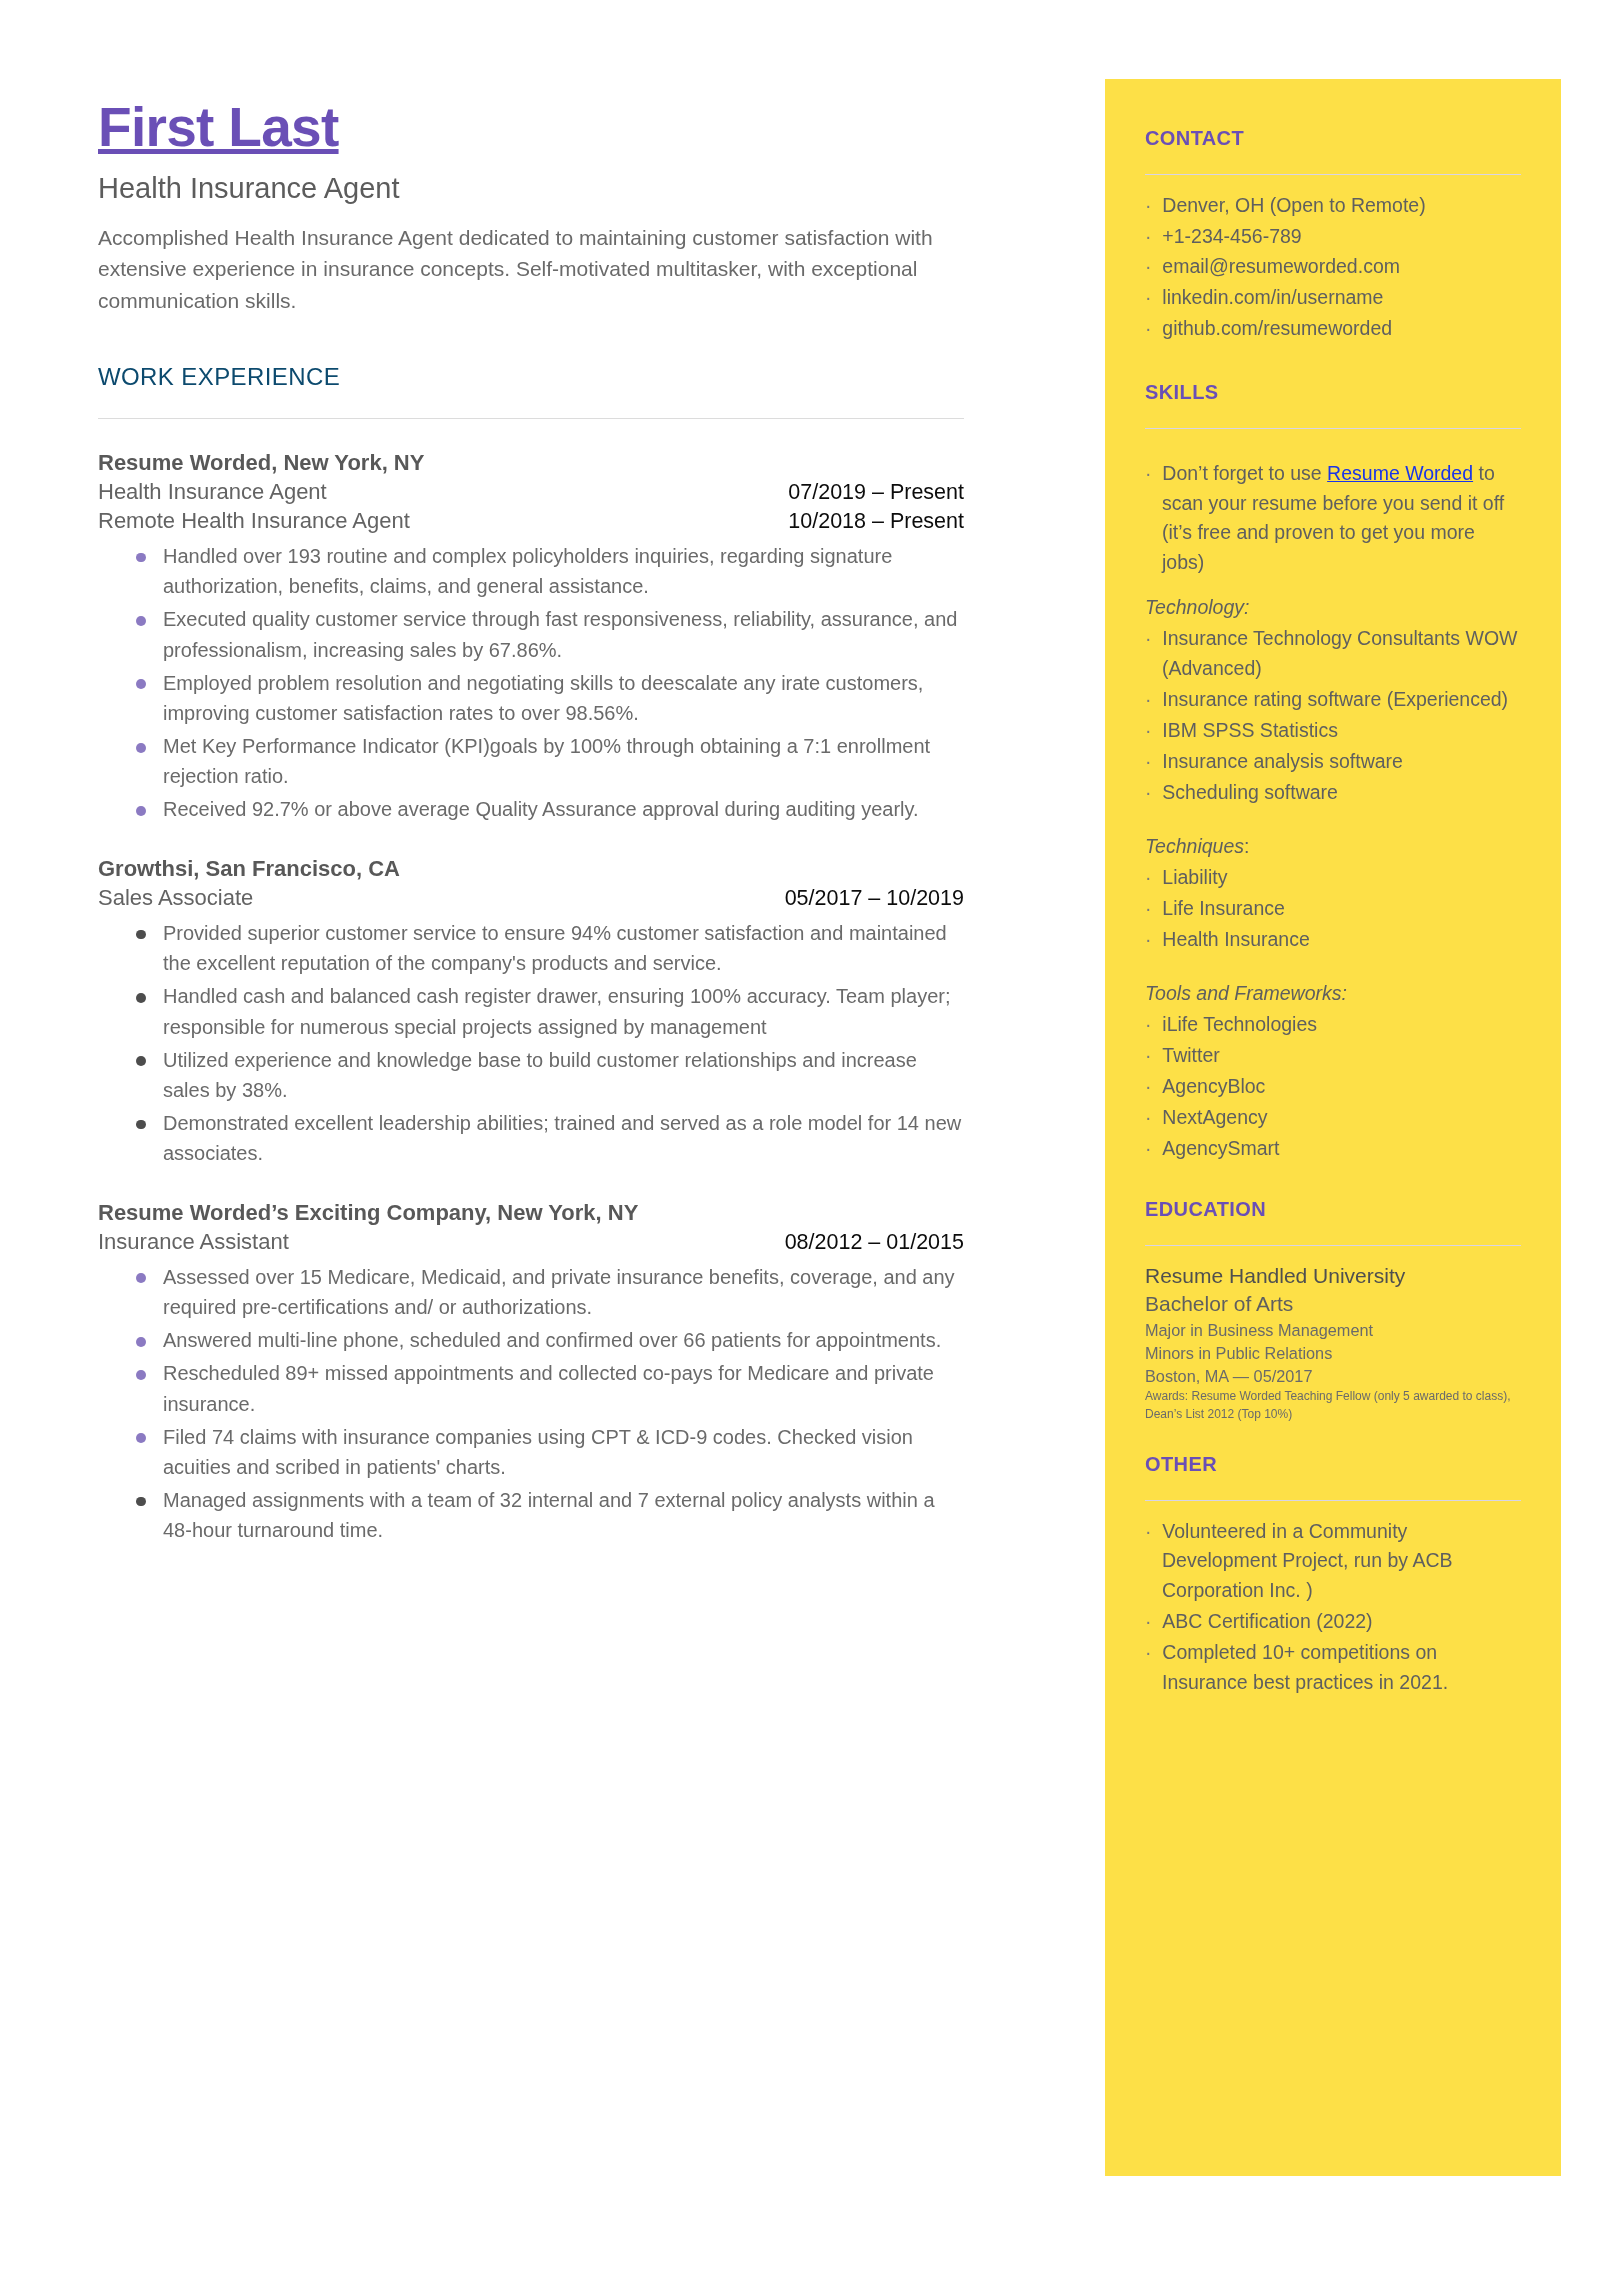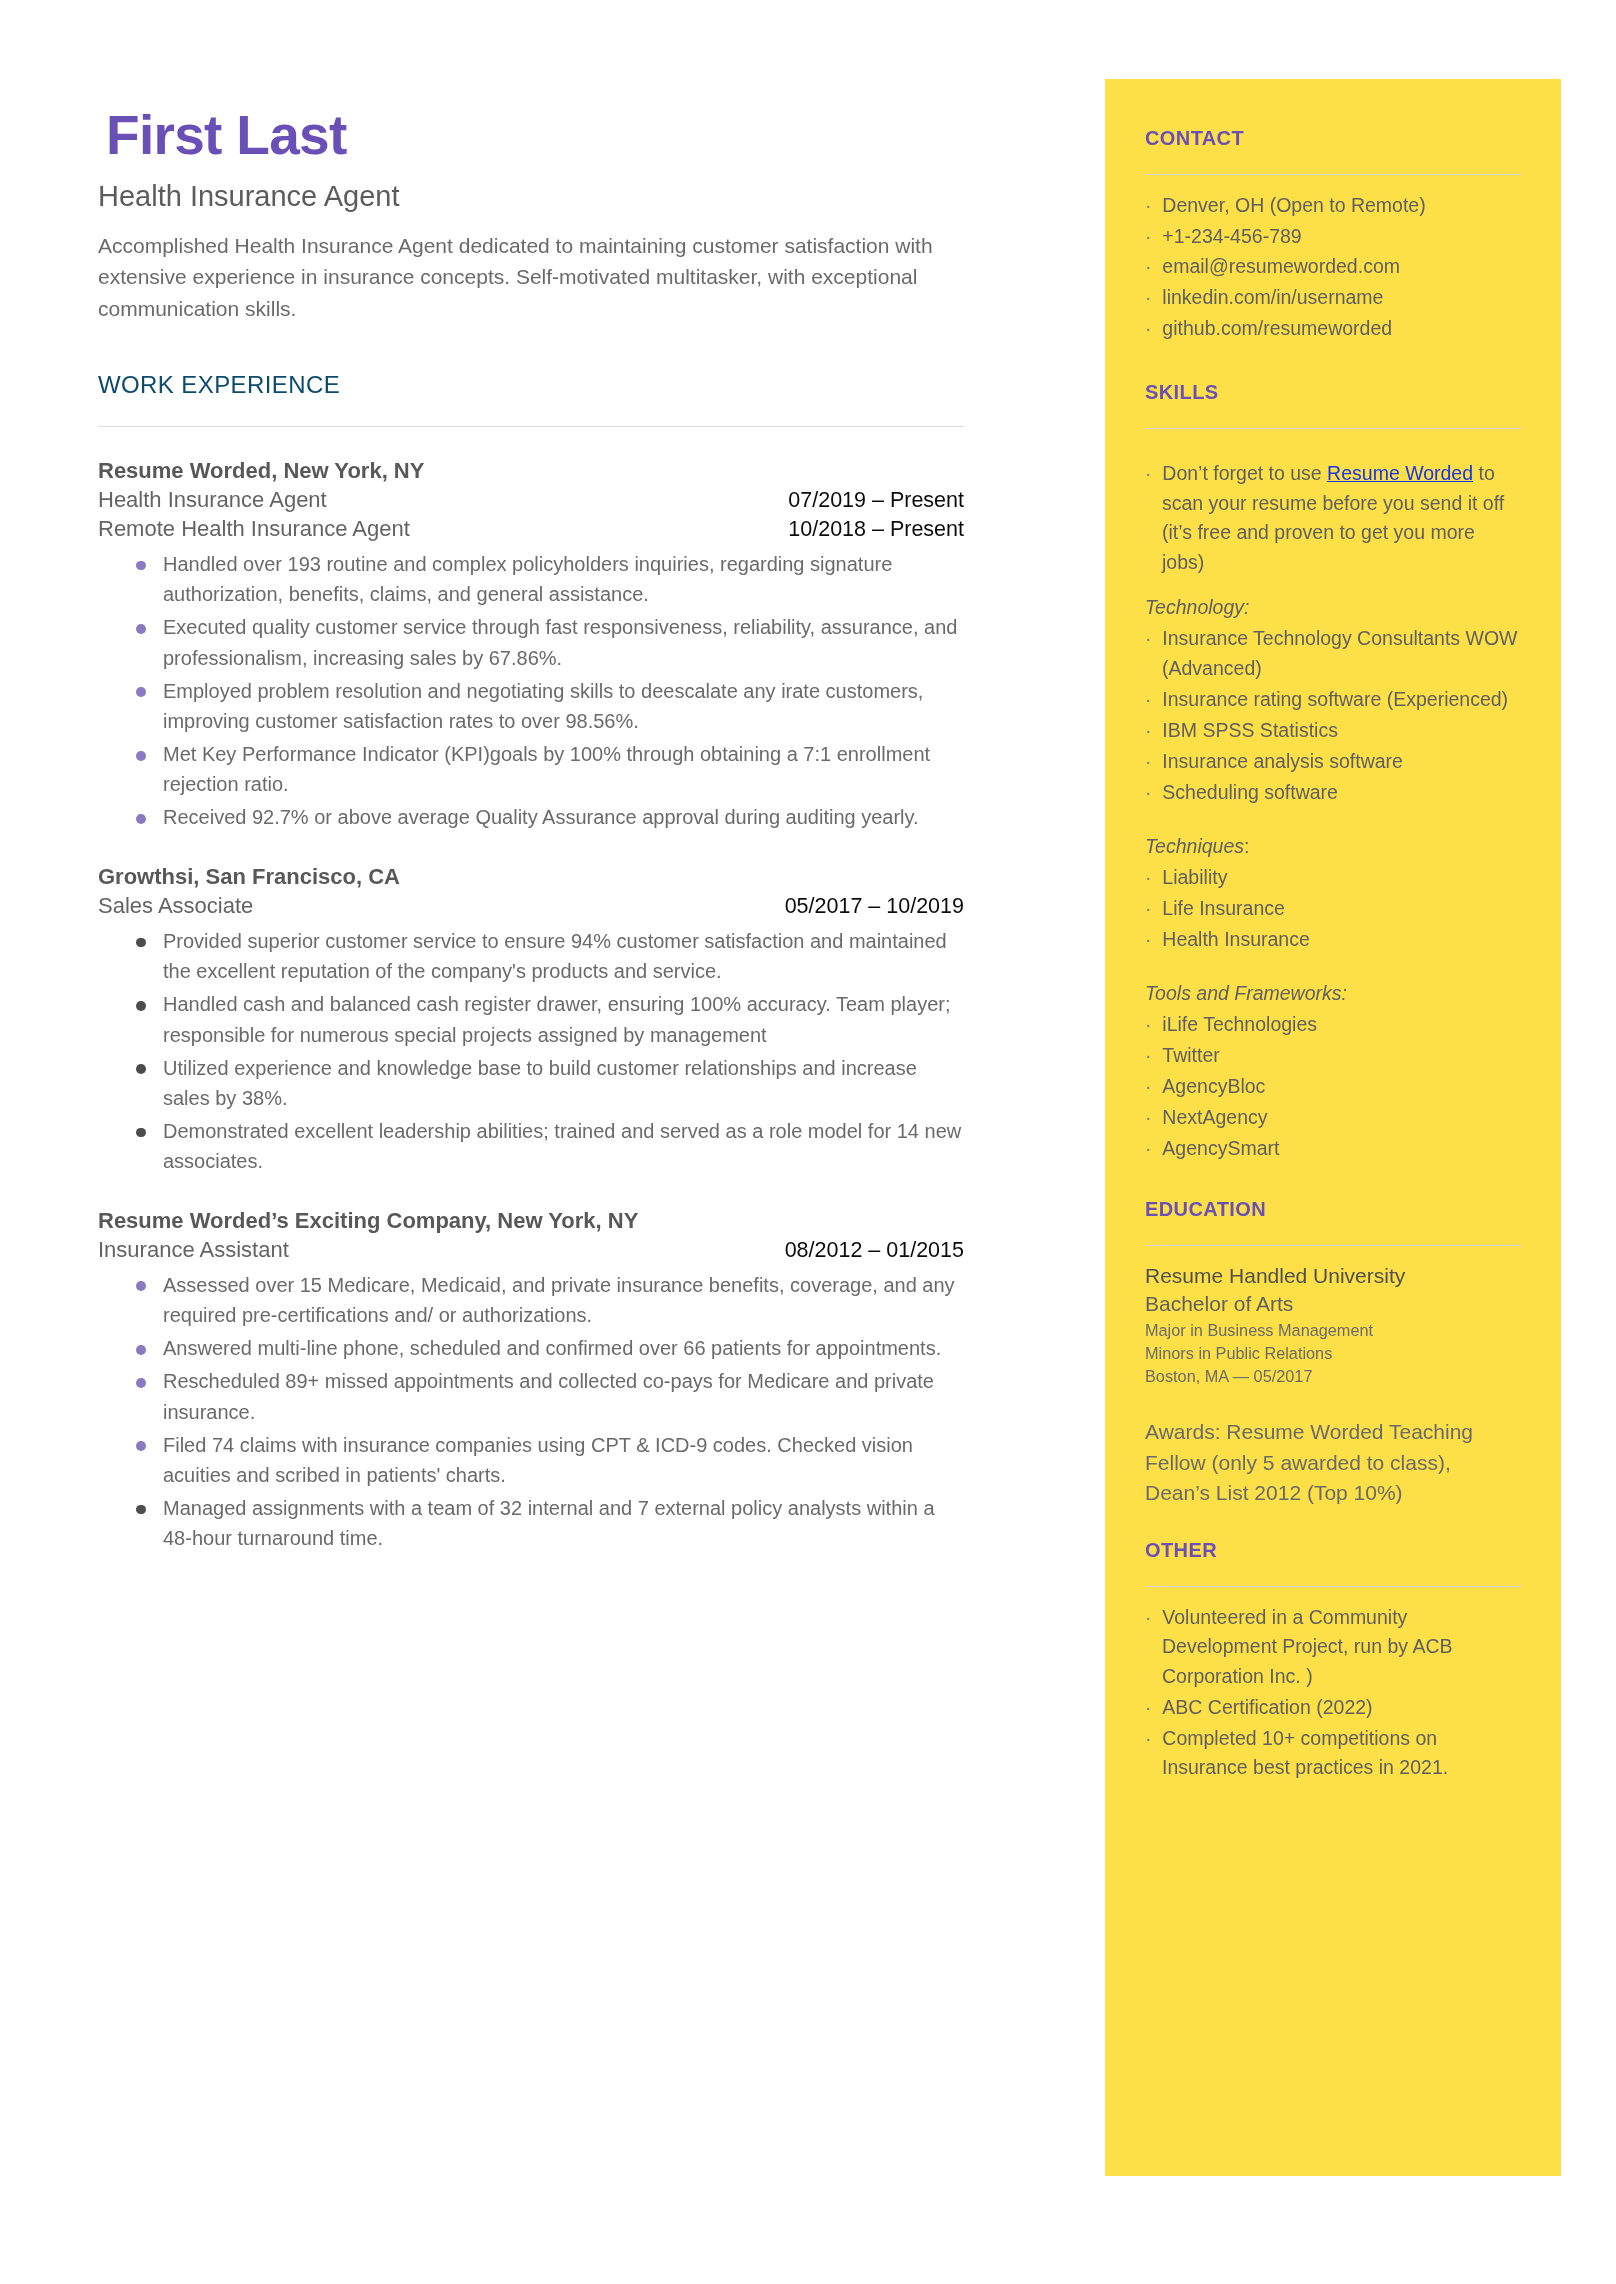--- a/index.html
+++ b/index.html
@@ -84,24 +84,24 @@
     font-size: 21px;
     color: #5f5f5f;
     line-height: 1.35;
   }
   .edu-small {
     font-size: 16.3px;
     color: #6a6a6a;
     line-height: 1.42;
   }
   .edu-awards {
-    font-size: 21px;
+    font-size: 12px;
     color: #6a6a6a;
     line-height: 1.46;
-    margin-top: 29px;
+    margin-top: 0;
   }
 
   a.rw-link {
     color: #1A35E8;
     text-decoration: underline;
   }
 
   
   #main {
     position: absolute;
@@ -109,21 +109,22 @@
     top: 98px;
     width: 938px;
   }
 
   #name {
     font-size: 55px;
     font-weight: 700;
     color: #6A4FB6;
     letter-spacing: -0.7px;
     line-height: 1.06;
-    margin: 8px;
+    margin: 0;
+    text-decoration: underline;
   }
   #headline {
     font-size: 29px;
     color: #5c5c5c;
     font-weight: 400;
     margin: 14.3px 0 0 0;
     line-height: 1.2;
   }
   #summary {
     font-size: 21px;

